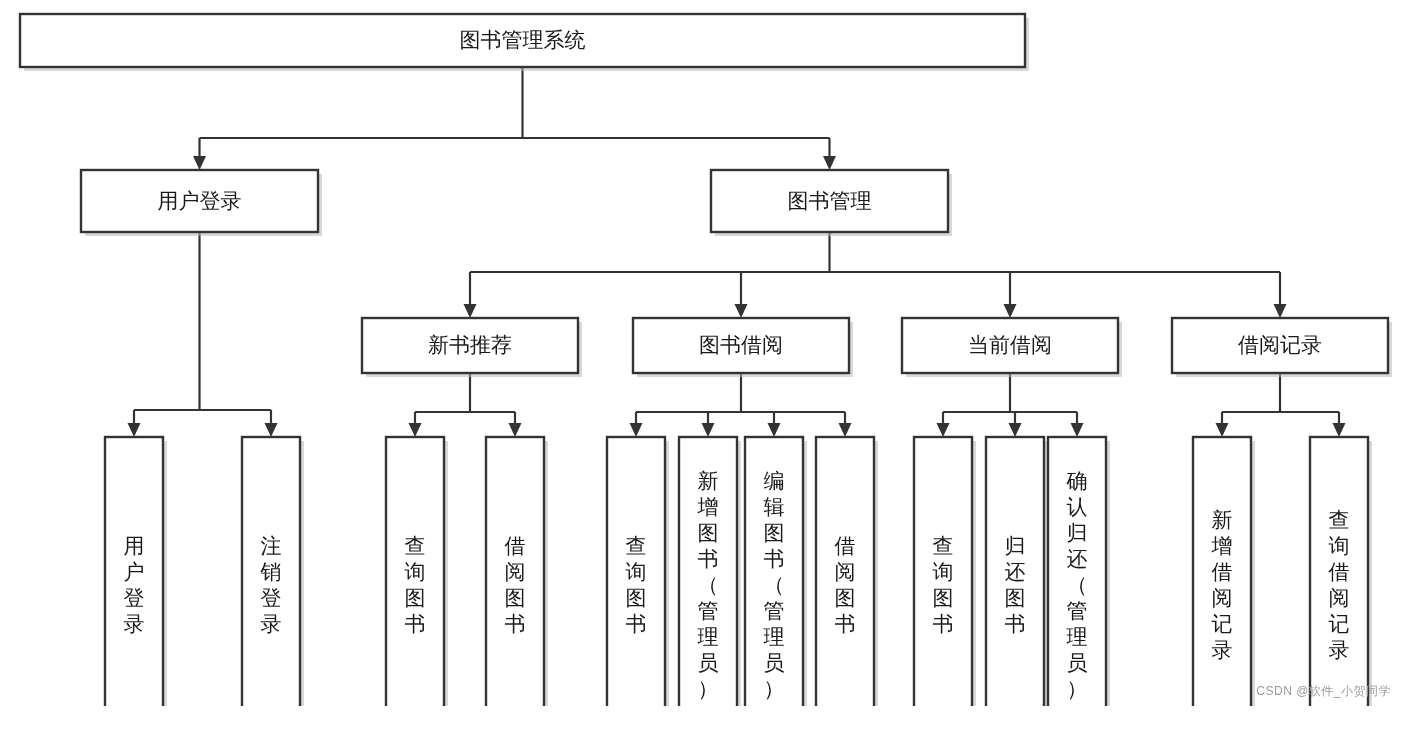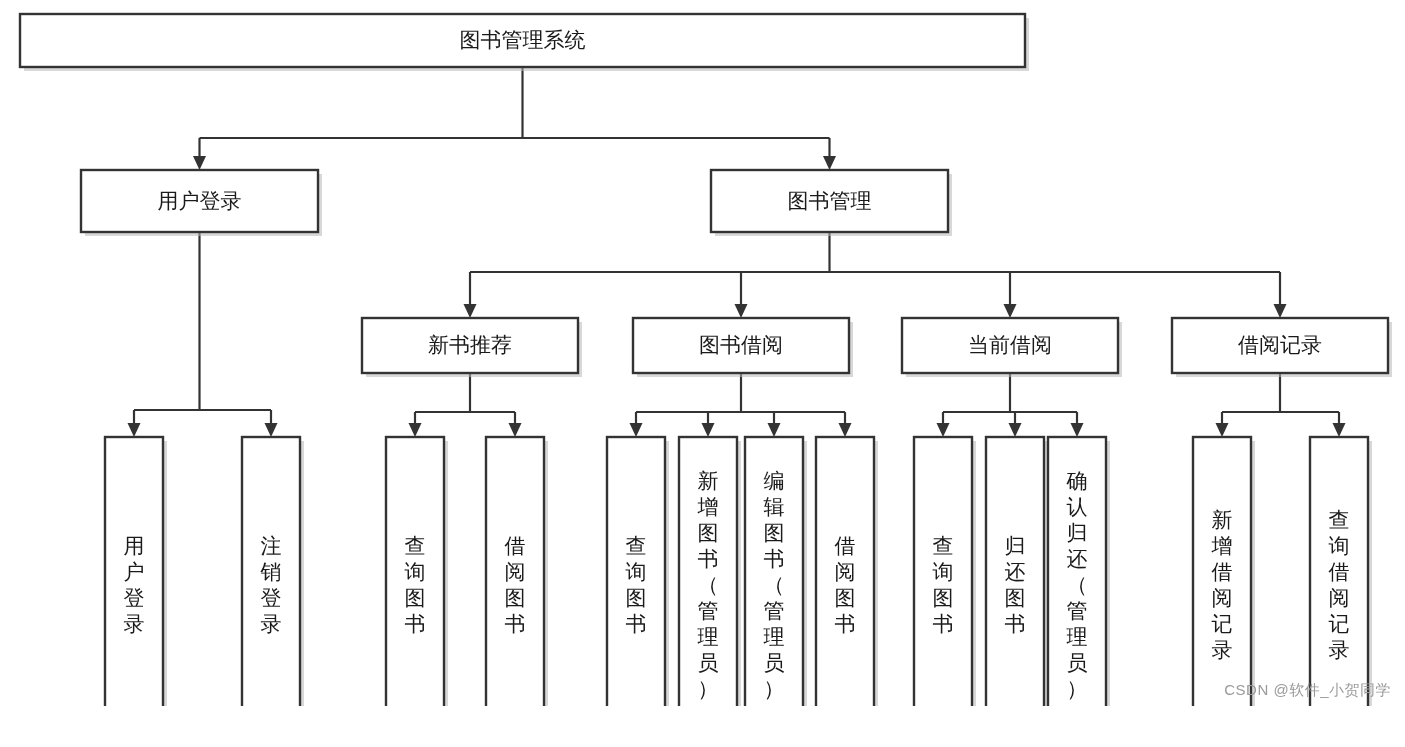--- a/index.html
+++ b/index.html
@@ -55,21 +55,21 @@
     font-family: "Liberation Sans", "DejaVu Sans", sans-serif;
     font-size: 21px;
     fill: #1a1a1a;
     text-anchor: middle;
   }
   .watermark-text {
     position: absolute;
     right: 14px;
     bottom: 6px;
     font-family: "Liberation Sans", "DejaVu Sans", sans-serif;
-    font-size: 15px;
+    font-size: 12px;
     color: #9a9a9a;
     letter-spacing: 0.5px;
     white-space: nowrap;
     user-select: none;
   }
 </style>
 </head>
 <body>
 
 <div id="diagram-root">

